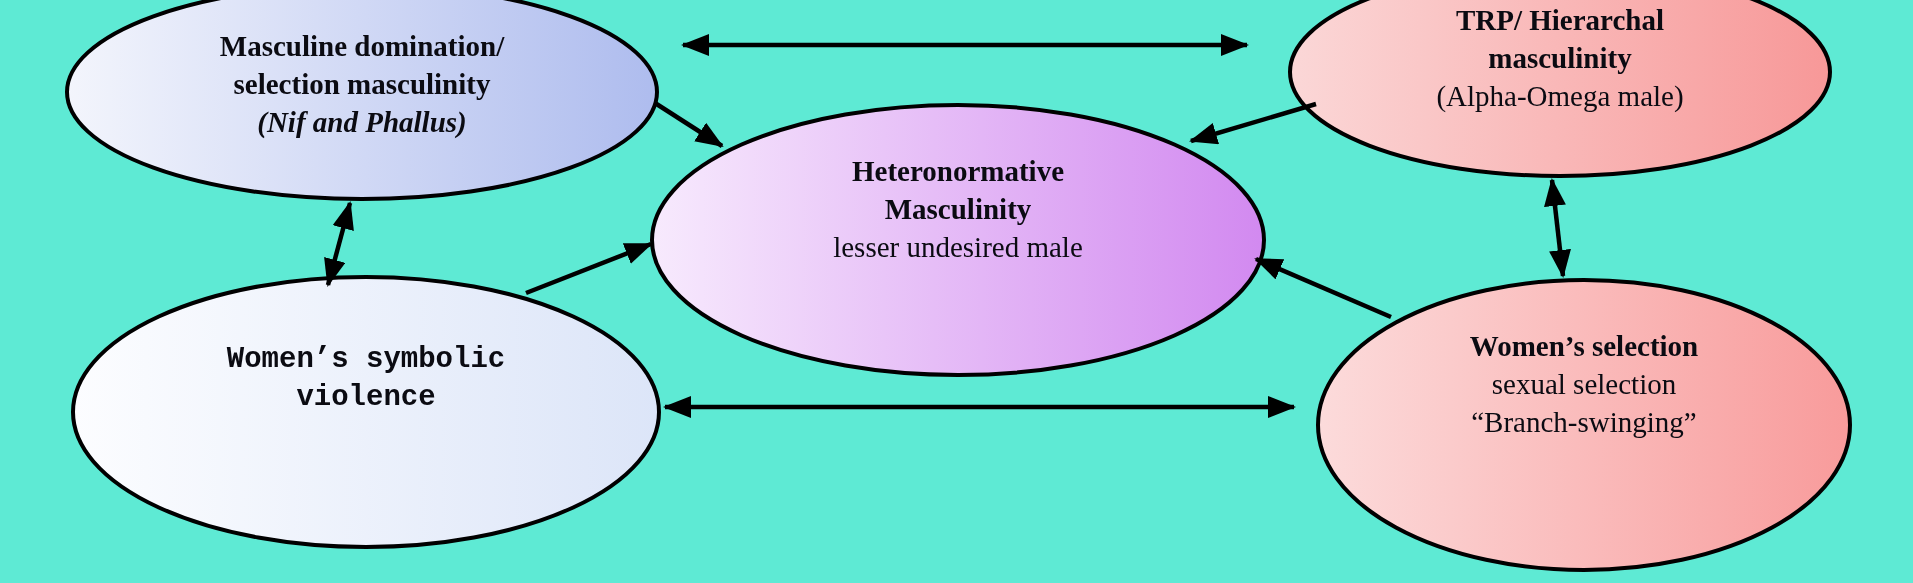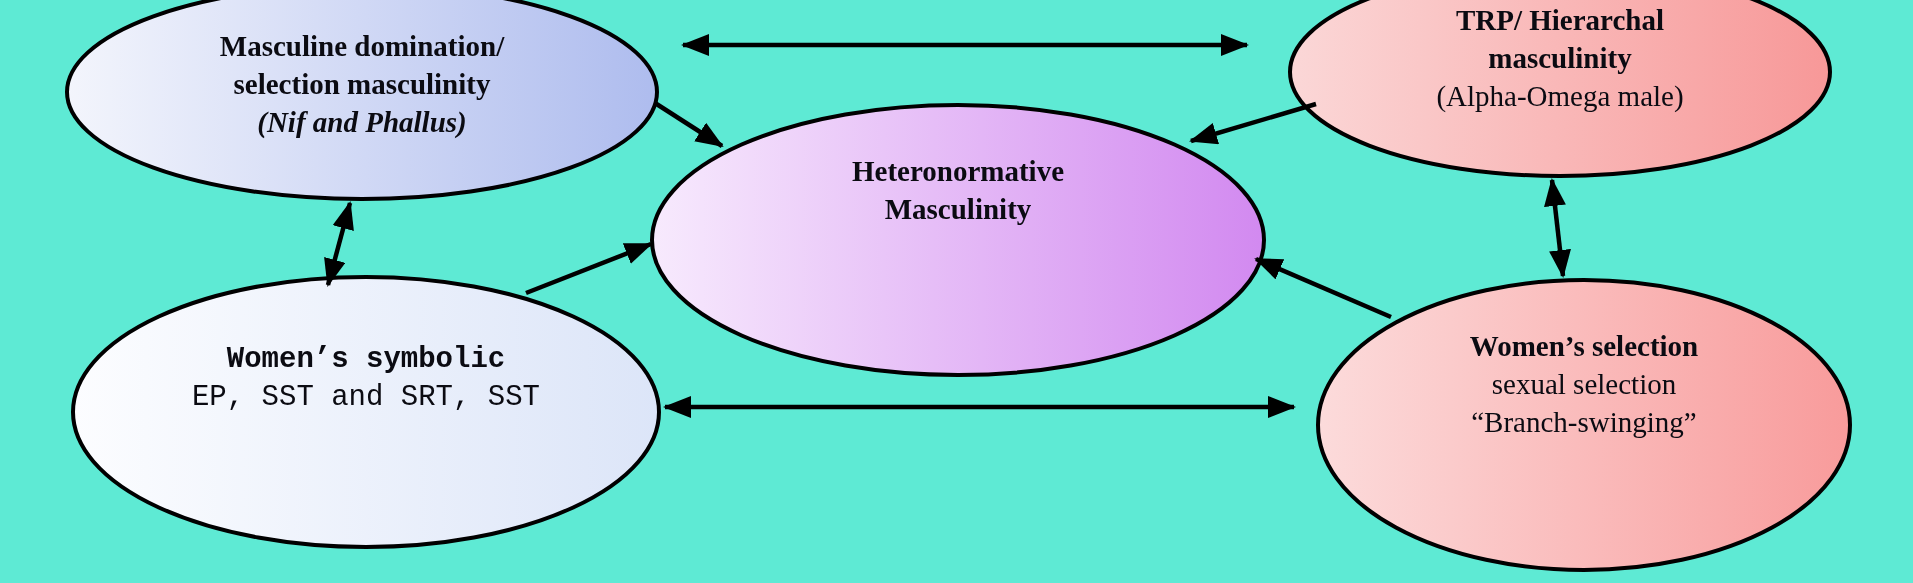--- a/index.html
+++ b/index.html
@@ -82,25 +82,26 @@
 
   <div class="node-label" style="left:1300px;top:1px;width:520px;">
     <div class="b">TRP/ Hierarchal</div>
     <div class="b">masculinity</div>
     <div>(Alpha-Omega male)</div>
   </div>
 
   <div class="node-label" style="left:678px;top:152px;width:560px;">
     <div class="b">Heteronormative</div>
     <div class="b">Masculinity</div>
+    <div>lesser undesired male</div>
   </div>
 
   <div class="node-label" style="left:106px;top:341px;width:520px;font-family:Liberation Mono, monospace;">
     <div class="b">Women’s symbolic</div>
-    <div>EP, SST and SRT, SST</div>
+    <div class="b">violence</div>
   </div>
 
   <div class="node-label" style="left:1324px;top:327px;width:520px;">
     <div class="b">Women’s selection</div>
     <div>sexual selection</div>
     <div>“Branch-swinging”</div>
   </div>
 
 </div>
 

